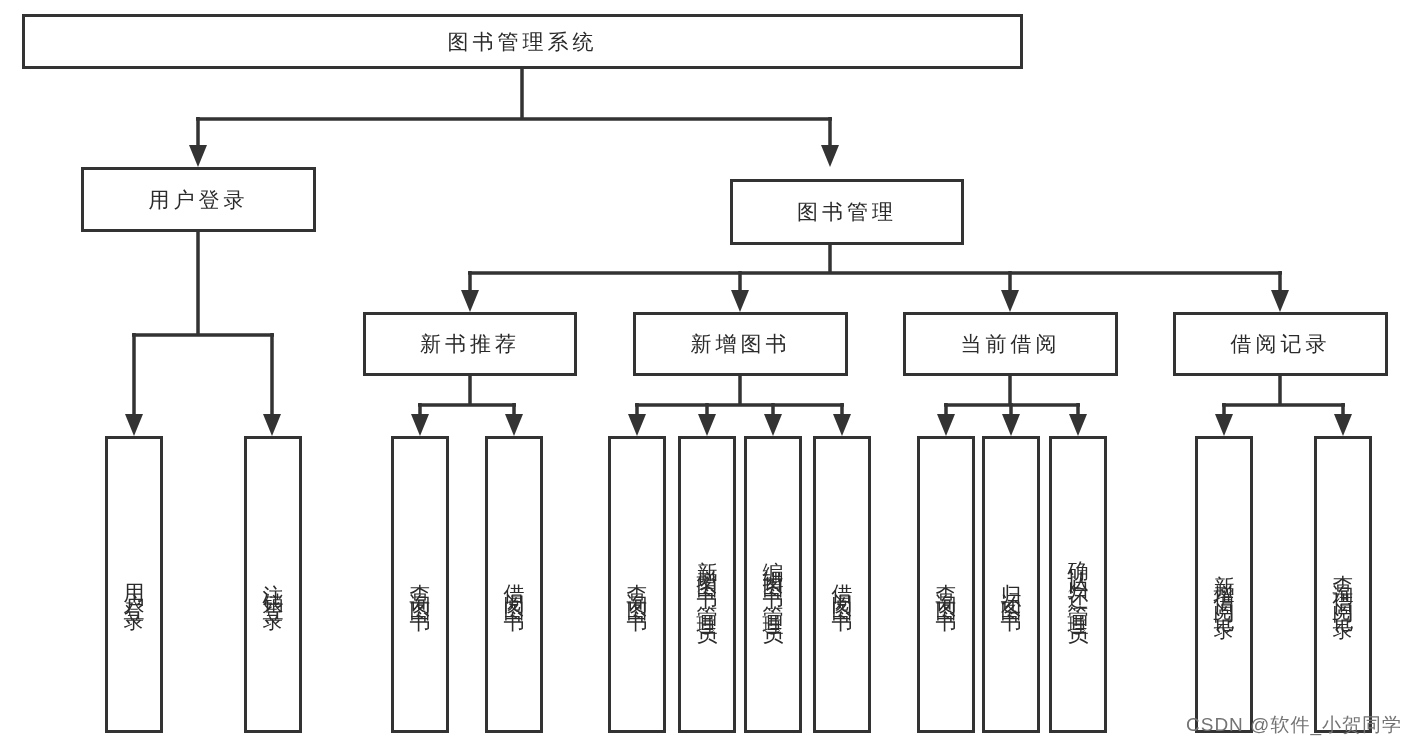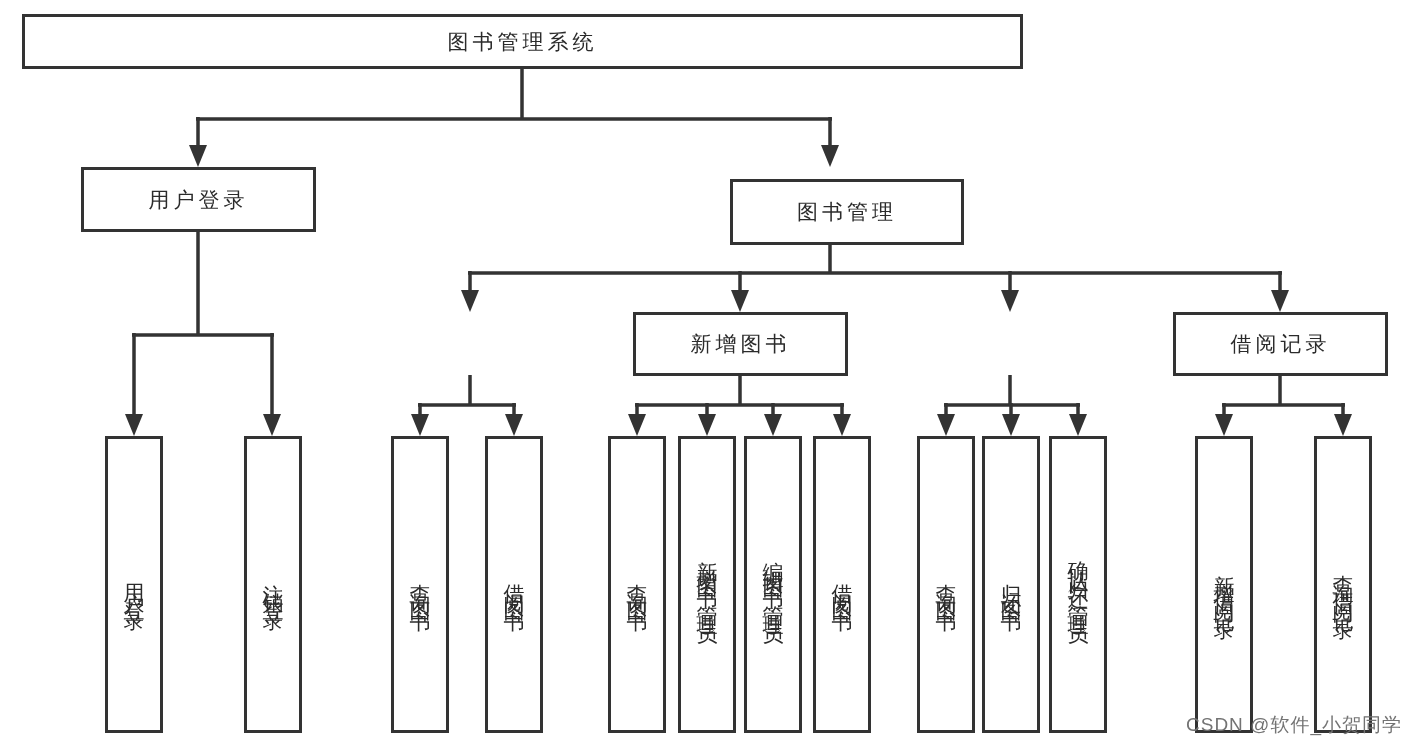--- a/index.html
+++ b/index.html
@@ -97,21 +97,23 @@
       <polygon points="1215,414 1233,414 1224,436"></polygon>
       <polygon points="1334,414 1352,414 1343,436"></polygon>
     </g>
   </svg>
 
   <div class="node" style="left:22px;top:14px;width:1001px;height:55px;">图书管理系统</div>
 
   <div class="node" style="left:81px;top:167px;width:235px;height:65px;">用户登录</div>
   <div class="node" style="left:730px;top:167px;width:234px;height:66px;margin-top:12px;">图书管理</div>
 
+  <div class="node" style="left:363px;top:312px;width:214px;height:64px;">新书推荐</div>
   <div class="node" style="left:633px;top:312px;width:215px;height:64px;">新增图书</div>
+  <div class="node" style="left:903px;top:312px;width:215px;height:64px;">当前借阅</div>
   <div class="node" style="left:1173px;top:312px;width:215px;height:64px;">借阅记录</div>
 
   <div class="node leaf" style="left:105px;top:436px;width:58px;height:297px;">用户登录</div>
   <div class="node leaf" style="left:244px;top:436px;width:58px;height:297px;">注销登录</div>
   <div class="node leaf" style="left:391px;top:436px;width:58px;height:297px;">查询图书</div>
   <div class="node leaf" style="left:485px;top:436px;width:58px;height:297px;">借阅图书</div>
   <div class="node leaf" style="left:608px;top:436px;width:58px;height:297px;">查询图书</div>
   <div class="node leaf" style="left:678px;top:436px;width:58px;height:297px;">新增图书（管理员）</div>
   <div class="node leaf" style="left:744px;top:436px;width:58px;height:297px;">编辑图书（管理员）</div>
   <div class="node leaf" style="left:813px;top:436px;width:58px;height:297px;">借阅图书</div>

